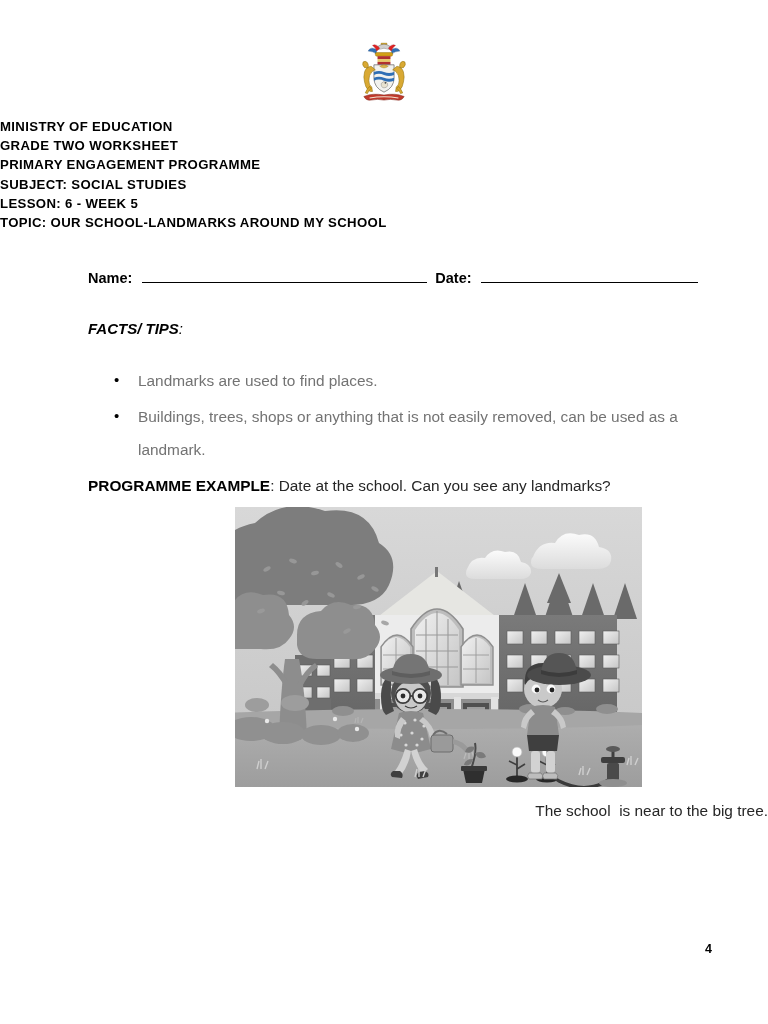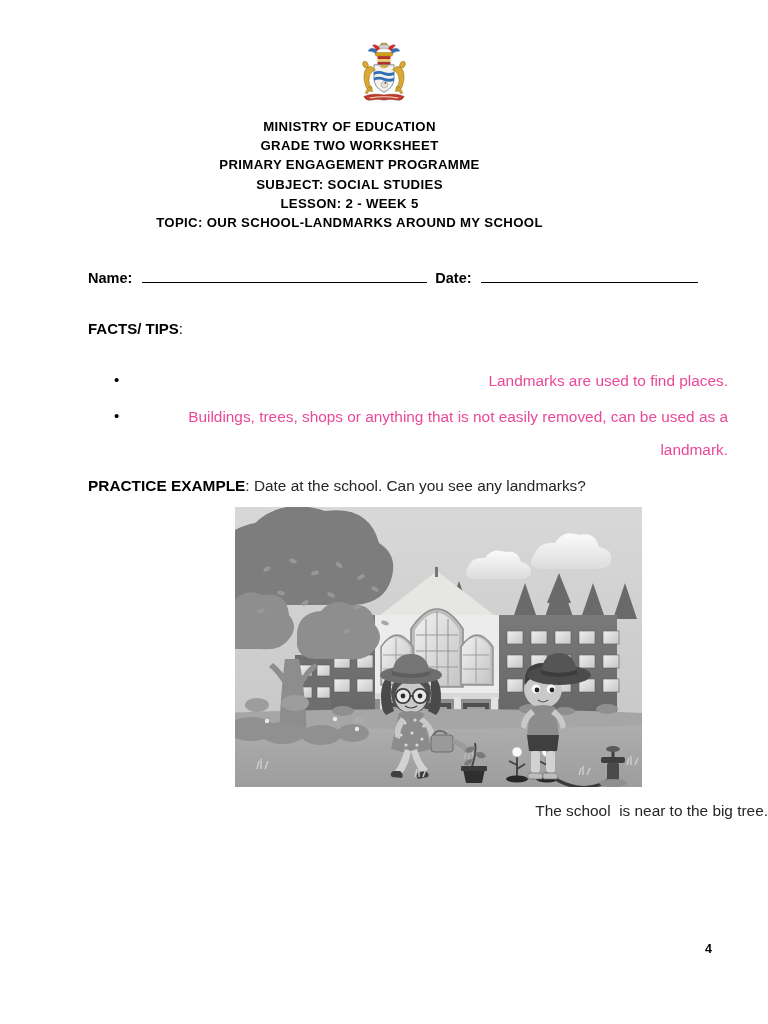--- a/index.html
+++ b/index.html
@@ -38,22 +38,20 @@
     height: 72px;
     display: block;
   }
 
   
   .heading-block {
     position: absolute;
     top: 117px;
     left: 0;
     width: 659px;
-    text-align: center;
-    padding-left: 20px;
   }
   .heading-line {
     font-weight: bold;
     font-size: 13.2px;
     letter-spacing: 0.35px;
     line-height: 19.2px;
     color: #000;
     white-space: nowrap;
   }
 
@@ -82,40 +80,40 @@
   .nd-rule.date { width: 228px; }
   .nd-gap { display: inline-block; width: 10px; }
 
   
   .facts-title {
     position: absolute;
     top: 320px;
     left: 88px;
     font-weight: bold;
     font-size: 15px;
+    font-style: italic;
   }
   .facts-title .colon { font-weight: normal; }
 
   .bullets {
     position: absolute;
     top: 364px;
     left: 110px;
     width: 618px;
     margin: 0;
     padding: 0;
     list-style: none;
   }
   .bullets li {
     position: relative;
     font-size: 15.4px;
     line-height: 33px;
     padding-left: 28px;
     margin-bottom: 3px;
-    color: #ec4899;
-    text-align: right;
+    color: #737373;
   }
   .bullets li::before {
     content: "\2022";
     position: absolute;
     left: 4px;
     top: -1px;
     font-size: 15px;
     color: #000;
   }
 
@@ -212,21 +210,21 @@
       <path d="M22 84 q12 -5 28 -2 q16 -3 28 2 q-3 6 -10 5 q-9 -2 -18 0 q-9 -2 -18 0 q-7 1 -10 -5 z" fill="#c0392b" stroke="#7a1f15" stroke-width="0.7"></path>
       <path d="M30 86 q20 -3 40 0" stroke="#f2e2d0" stroke-width="1.4" fill="none"></path>
     </svg>
   </div>
 
   <div class="heading-block">
     <div class="heading-line">MINISTRY OF EDUCATION</div>
     <div class="heading-line">GRADE TWO WORKSHEET</div>
     <div class="heading-line">PRIMARY ENGAGEMENT PROGRAMME</div>
     <div class="heading-line">SUBJECT: SOCIAL STUDIES</div>
-    <div class="heading-line">LESSON: 2 - WEEK 5</div>
+    <div class="heading-line">LESSON: 6 - WEEK 5</div>
     <div class="heading-line">TOPIC: OUR SCHOOL-LANDMARKS AROUND MY SCHOOL</div>
   </div>
 
   <div class="namedate">
     <span class="nd-label">Name:</span>
     <span class="nd-gap"></span>
     <span class="nd-rule name" placeholder=""></span>
     <span class="nd-label">Date:</span>
     <span class="nd-gap"></span>
     <span class="nd-rule date" placeholder=""></span>
@@ -234,21 +232,21 @@
 
   <div class="facts-title">
     <span>FACTS/ TIPS</span><span class="colon">:</span>
   </div>
 
   <ul class="bullets">
     <li>Landmarks are used to find places.</li>
     <li>Buildings, trees, shops or anything that is not easily removed, can be used as a landmark.</li>
   </ul>
 
-  <div class="practice"><b>PRACTICE EXAMPLE</b><span>: Date at the school. Can you see any landmarks?</span></div>
+  <div class="practice"><b>PROGRAMME EXAMPLE</b><span>: Date at the school. Can you see any landmarks?</span></div>
 
   <div class="illo-frame">
     <svg class="illo-svg" viewBox="0 0 407 280">
       <defs>
         <linearGradient id="skyG" x1="0" y1="0" x2="0" y2="1">
           <stop offset="0%" stop-color="#d8d8d8"></stop>
           <stop offset="100%" stop-color="#c4c4c4"></stop>
         </linearGradient>
         <linearGradient id="cloudG" x1="0" y1="0" x2="0" y2="1">
           <stop offset="0%" stop-color="#fbfbfb"></stop>

